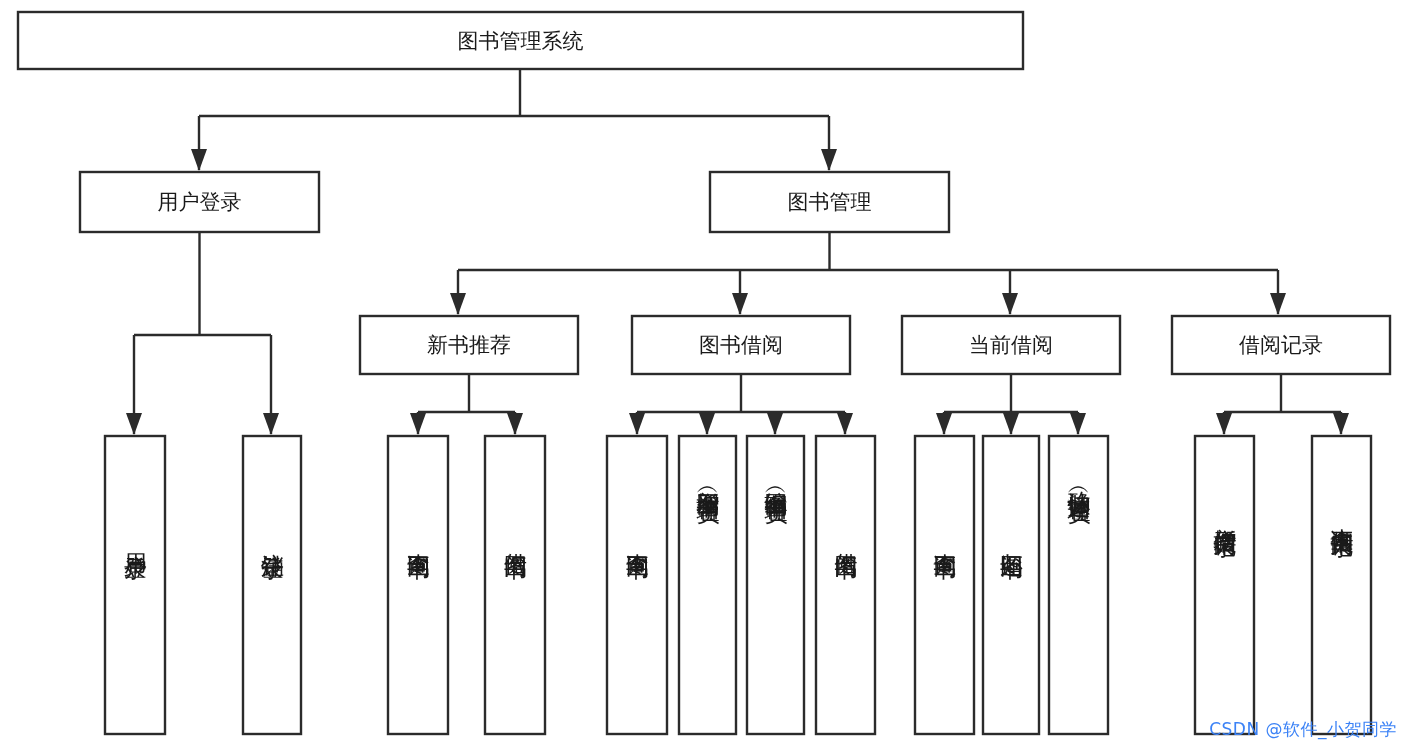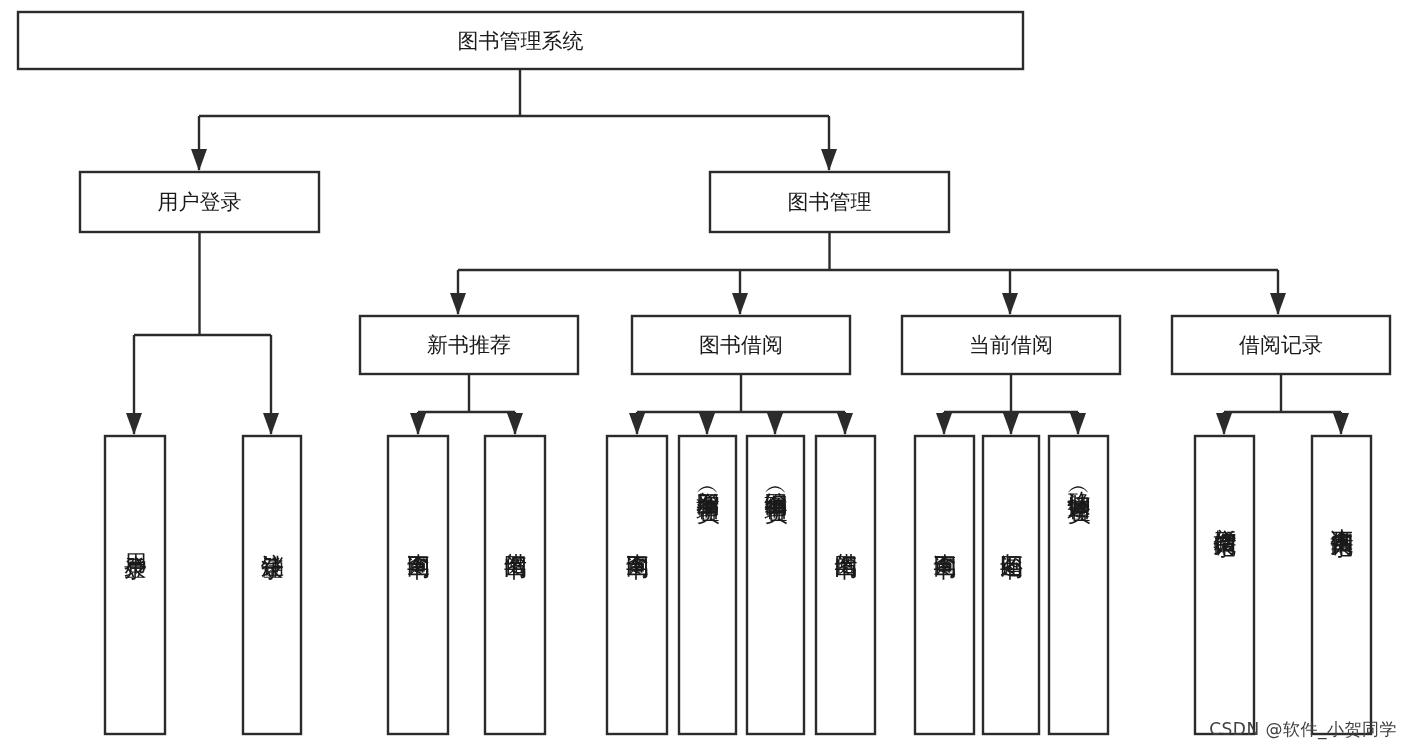--- a/index.html
+++ b/index.html
@@ -67,21 +67,21 @@
     letter-spacing: 1.5px;
     color: #1a1a1a;
     white-space: nowrap;
   }
   .watermark {
     position: absolute;
     right: 8px;
     bottom: 6px;
     font-family: "DejaVu Sans", "Liberation Sans", sans-serif;
     font-size: 17px;
-    color: #404040;
+    color: #3b82f6;
     white-space: nowrap;
     letter-spacing: 0.5px;
   }
 </style>
 </head>
 <body>
 
 <div id="diagram-root">
 
   <svg class="diagram-canvas" viewBox="0 0 1405 747">

